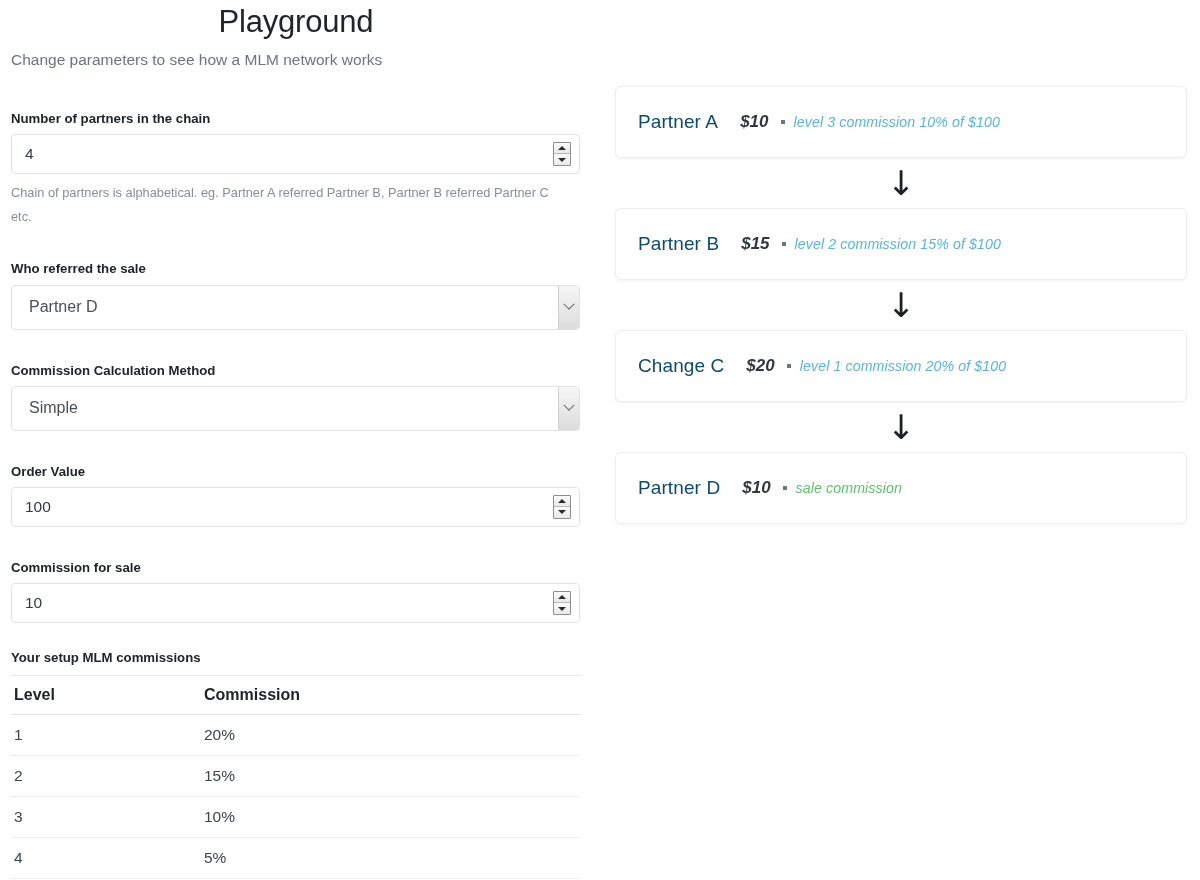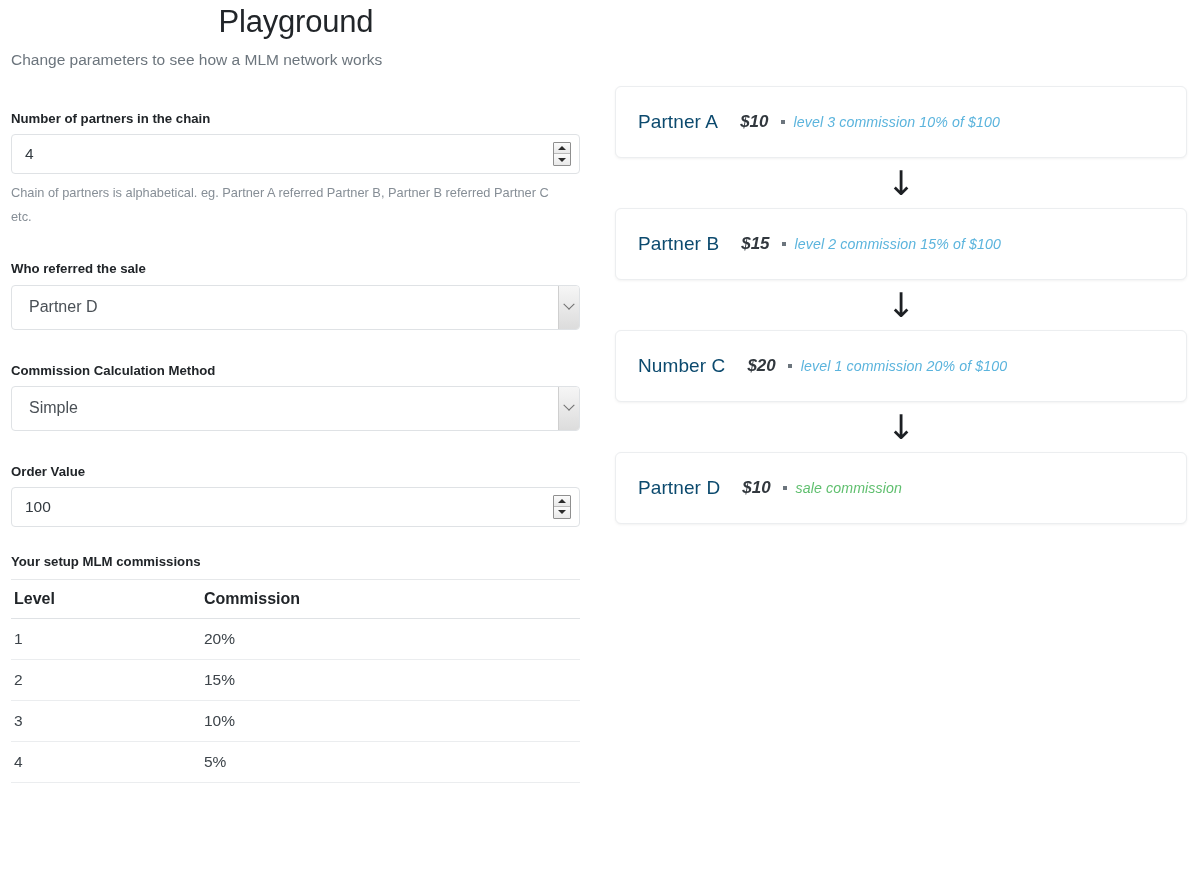--- a/index.html
+++ b/index.html
@@ -297,20 +297,34 @@
         <div class="spinner-btn up">
             <span class="tri up"></span>
           </div>
         <div class="spinner-btn down">
             <span class="tri down"></span>
           </div>
       </div>
     </div>
   </div>
 
+  <div class="field-group tight">
+    <label class="field-label">Commission for sale</label>
+    <div class="input-wrap">
+      <input class="text-input" type="text" value="10" style="">
+      <div class="spinner">
+        <div class="spinner-btn up">
+            <span class="tri up"></span>
+          </div>
+        <div class="spinner-btn down">
+            <span class="tri down"></span>
+          </div>
+      </div>
+    </div>
+  </div>
 
   <div class="table-title">Your setup MLM commissions</div>
   <table class="mlm-table">
     <thead>
       <tr>
         <th class="col-level">Level</th>
         <th>Commission</th>
       </tr>
     </thead>
     <tbody>
@@ -352,21 +366,21 @@
     <span class="partner-amount">$15</span>
     <span class="sep-dot"></span>
     <span class="partner-note note-level" style="color: rgb(91, 180, 221);">level 2 commission 15% of $100</span>
   </div>
 
   <div class="arrow-row">
     <span>↓</span>
   </div>
 
   <div class="partner-card">
-    <span class="partner-name">Number C</span>
+    <span class="partner-name">Change C</span>
     <span class="partner-amount">$20</span>
     <span class="sep-dot"></span>
     <span class="partner-note note-level" style="color: rgb(91, 180, 221);">level 1 commission 20% of $100</span>
   </div>
 
   <div class="arrow-row">
     <span>↓</span>
   </div>
 
   <div class="partner-card">

